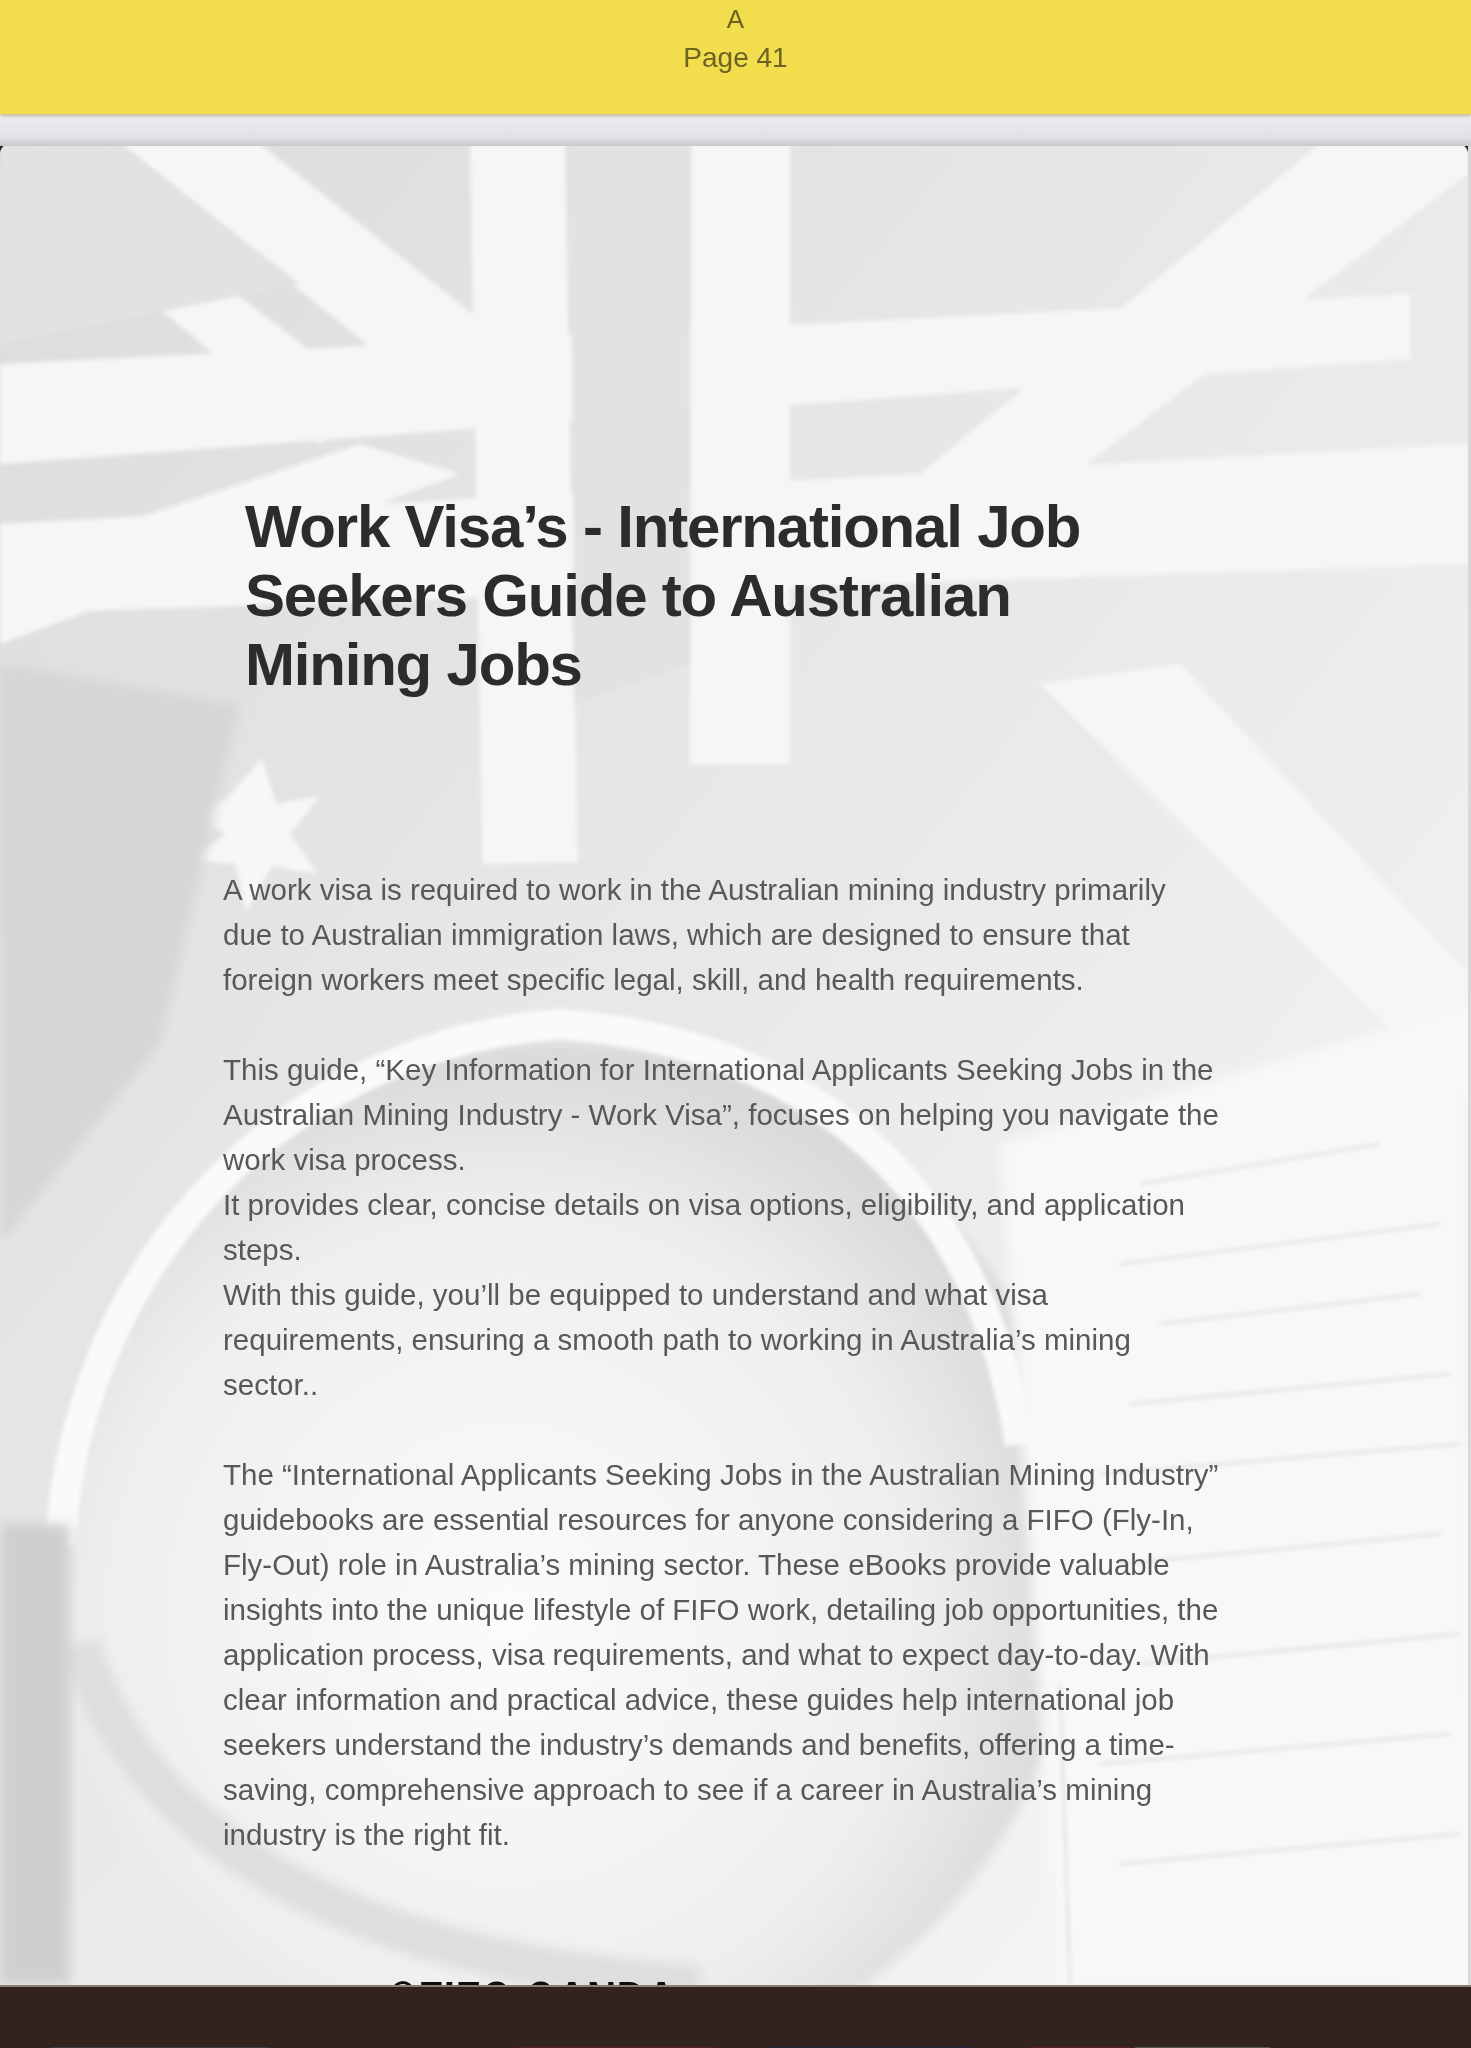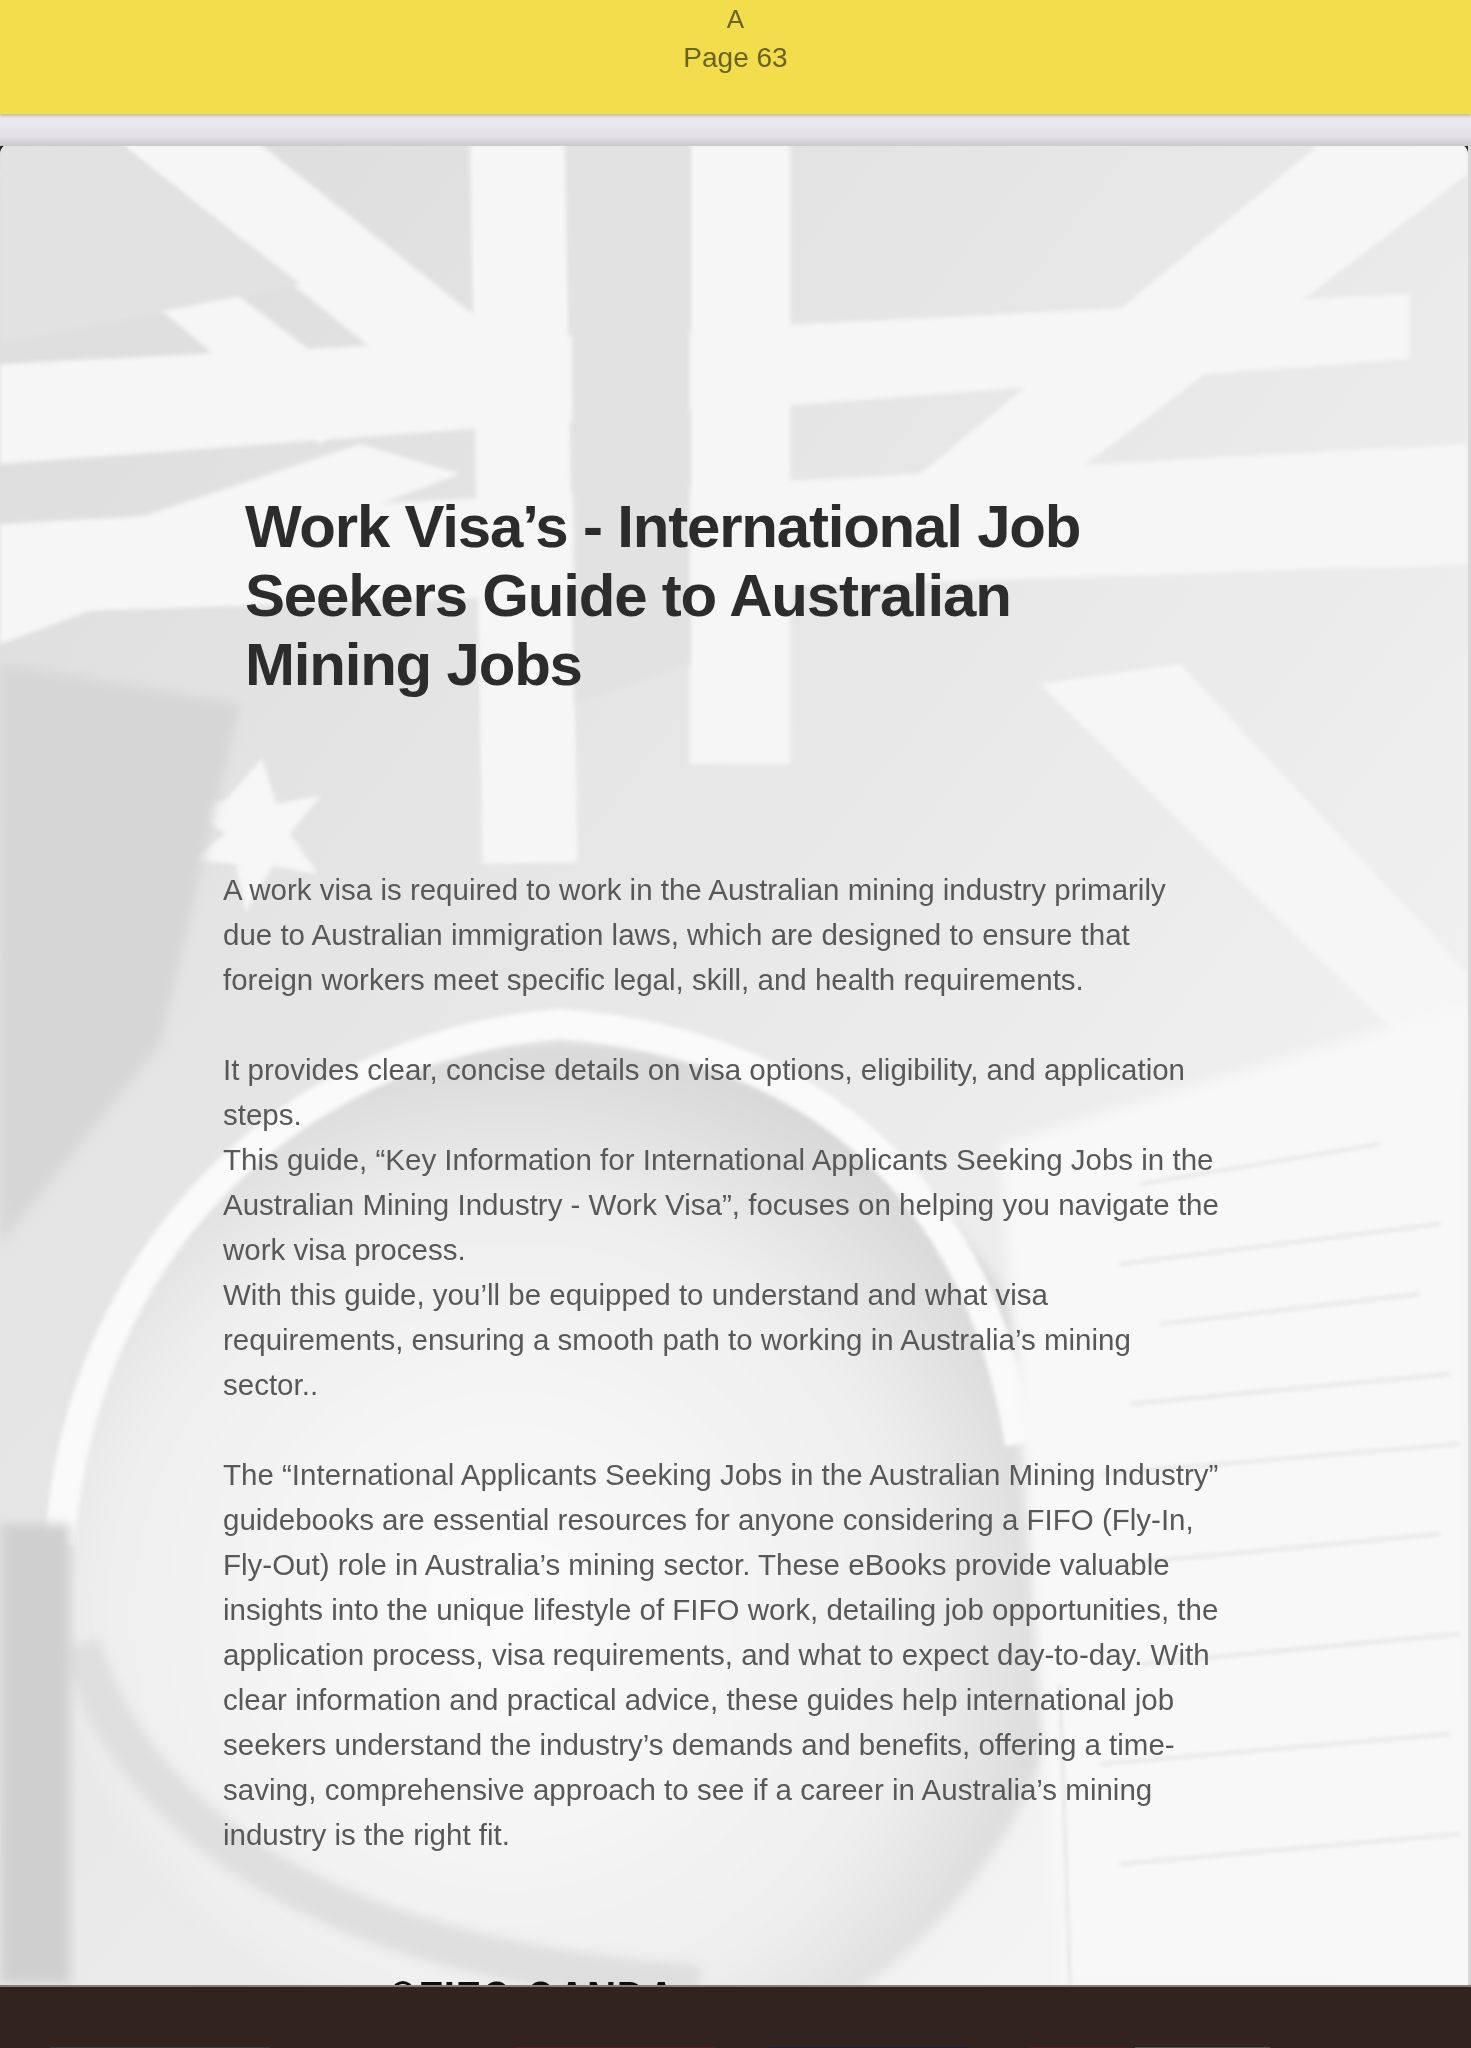--- a/index.html
+++ b/index.html
@@ -105,21 +105,21 @@
   .bottom-bar .hint {
     position: absolute;
     bottom: 0; height: 3px;
   }
 </style>
 </head>
 <body>
 
 <div class="top-bar">
   <div class="section-letter">A</div>
-  <div class="page-number">Page 63</div>
+  <div class="page-number">Page 41</div>
 </div>
 
 <div class="divider-strip"></div>
 
 <div class="page-card">
   <div class="bg-art">
     <svg width="1468" height="1841" viewBox="0 0 1468 1841" xmlns="http://www.w3.org/2000/svg">
       <defs>
         <linearGradient id="fade" x1="0" y1="0" x2="1" y2="1">
           <stop offset="0" stop-color="#dcdcdc"></stop>
@@ -182,22 +182,22 @@
       <rect x="0" y="1380" width="70" height="460" fill="#cfcfcf" filter="url(#blur6)"></rect>
     </svg>
   </div>
 
   <div class="content">
     <h1 class="page-title">Work Visa’s - International Job Seekers Guide to Australian Mining Jobs</h1>
 
     <div class="body-text">
       <p>A work visa is required to work in the Australian mining industry primarily due to Australian immigration laws, which are designed to ensure that foreign workers meet specific legal, skill, and health requirements.</p>
       <div class="gap"></div>
+      <p>This guide, “Key Information for International Applicants Seeking Jobs in the Australian Mining Industry - Work Visa”, focuses on helping you navigate the work visa process.</p>
       <p>It provides clear, concise details on visa options, eligibility, and application steps.</p>
-      <p>This guide, “Key Information for International Applicants Seeking Jobs in the Australian Mining Industry - Work Visa”, focuses on helping you navigate the work visa process.</p>
       <p>With this guide, you’ll be equipped to understand and what visa requirements, ensuring a smooth path to working in Australia’s mining sector..</p>
       <div class="gap"></div>
       <p>The “International Applicants Seeking Jobs in the Australian Mining Industry” guidebooks are essential resources for anyone considering a FIFO (Fly-In, Fly-Out) role in Australia’s mining sector. These eBooks provide valuable insights into the unique lifestyle of FIFO work, detailing job opportunities, the application process, visa requirements, and what to expect day-to-day. With clear information and practical advice, these guides help international job seekers understand the industry’s demands and benefits, offering a time-saving, comprehensive approach to see if a career in Australia’s mining industry is the right fit.</p>
     </div>
 
     <div class="copyright">©FIFO QANDA</div>
   </div>
 </div>
 
 <div class="page-right-edge"></div>

